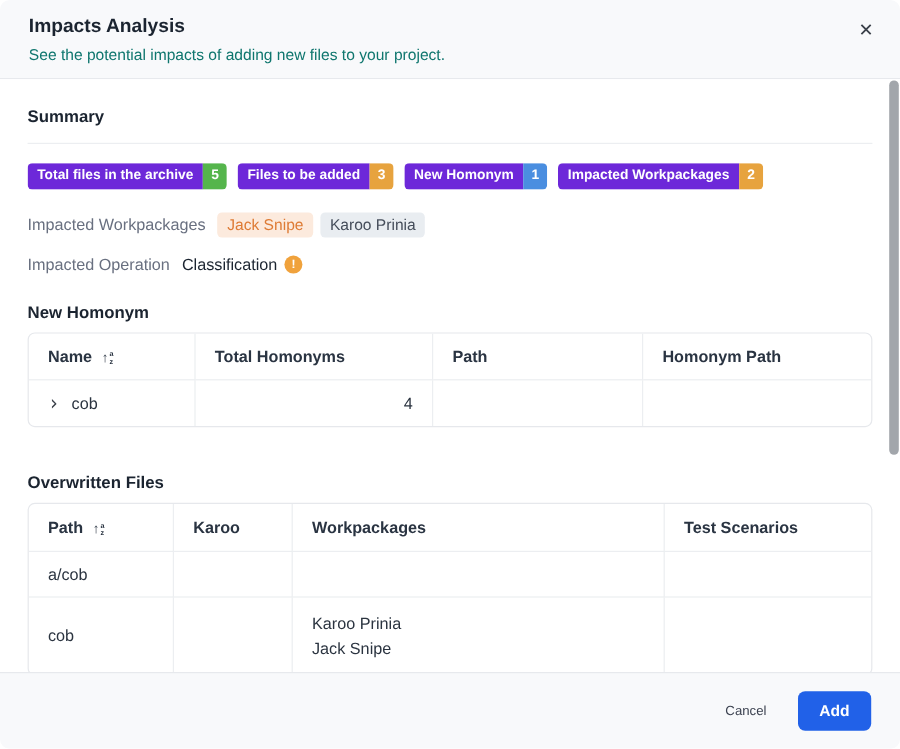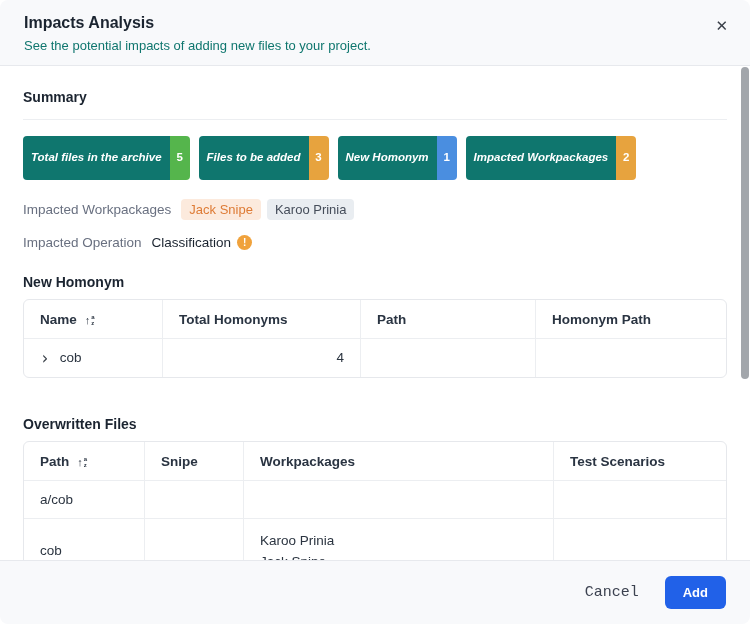--- a/index.html
+++ b/index.html
@@ -43,21 +43,21 @@
     width:8px; height:312px;
     background:#a2a6ab; border-radius:4px;
   }
 
   .section-heading { font-size:14px; font-weight:700; color:#1b2430; }
   .summary-heading { margin-top:23px; padding-bottom:14px; border-bottom:1px solid #eceef1; }
 
   
   .badges-row { display:flex; gap:9px; margin-top:16px; }
   .badge { display:flex; border-radius:4px; overflow:hidden; font-size:11.5px; font-weight:700; color:#ffffff; line-height:1; }
-  .badge-label { background:#0f766e; padding:16px 8px; white-space:nowrap;font-style:italic; }
+  .badge-label { background:#6d28d9; padding:5px 8px; white-space:nowrap; }
   .badge-count { min-width:20px; display:flex; align-items:center; justify-content:center; padding:0 4px; }
 
   
   .info-row { display:flex; align-items:center; margin-top:19px; font-size:13.5px; }
   .info-row + .info-row { margin-top:15px; }
   .info-label { color:#697080; margin-right:10px; }
   .tag { border-radius:4px; padding:3px 8px; font-size:13px; margin-right:6px; }
   .operation-value { font-weight:400; color:#1b2430; margin-right:6px; }
   .warning-icon {
     display:inline-flex; align-items:center; justify-content:center;
@@ -91,21 +91,21 @@
   .sort-letters { display:inline-flex; flex-direction:column; font-size:6px; font-weight:700; line-height:1; margin-left:1px; font-style:normal; }
 
   
   .modal-footer {
     flex:0 0 auto;
     background:#f8f9fb;
     border-top:1px solid #e7e9ed;
     padding:15px 24px;
     display:flex; align-items:center; justify-content:flex-end; gap:26px;
   }
-  .cancel-btn { background:none; border:none; font-size:15px; color:#3c4250; cursor:pointer; font-family:Liberation Mono, monospace; }
+  .cancel-btn { background:none; border:none; font-size:11px; color:#3c4250; cursor:pointer; font-family:Liberation Sans, sans-serif; }
   .add-btn {
     background:#2161e8; color:#ffffff; border:none; border-radius:6px;
     font-size:13px; font-weight:600; padding:9px 18px; cursor:pointer; font-family:inherit;
   }
 </style>
 </head>
 <body>
 
 <div class="modal-header">
   <div class="modal-title">Impacts Analysis</div>
@@ -203,21 +203,21 @@
         <tr>
           <th>
             <span>Path</span><span class="sort-icon">
                 <span class="sort-arrow">↑</span>
                 <span class="sort-letters">
                   <span>a</span>
                   <span>z</span>
                 </span>
               </span>
           </th>
-          <th>Snipe</th>
+          <th>Karoo</th>
           <th>Workpackages</th>
           <th>Test Scenarios</th>
         </tr>
       </thead>
       <tbody>
         <tr>
           <td>a/cob</td>
           <td></td>
           <td></td>
           <td></td>

